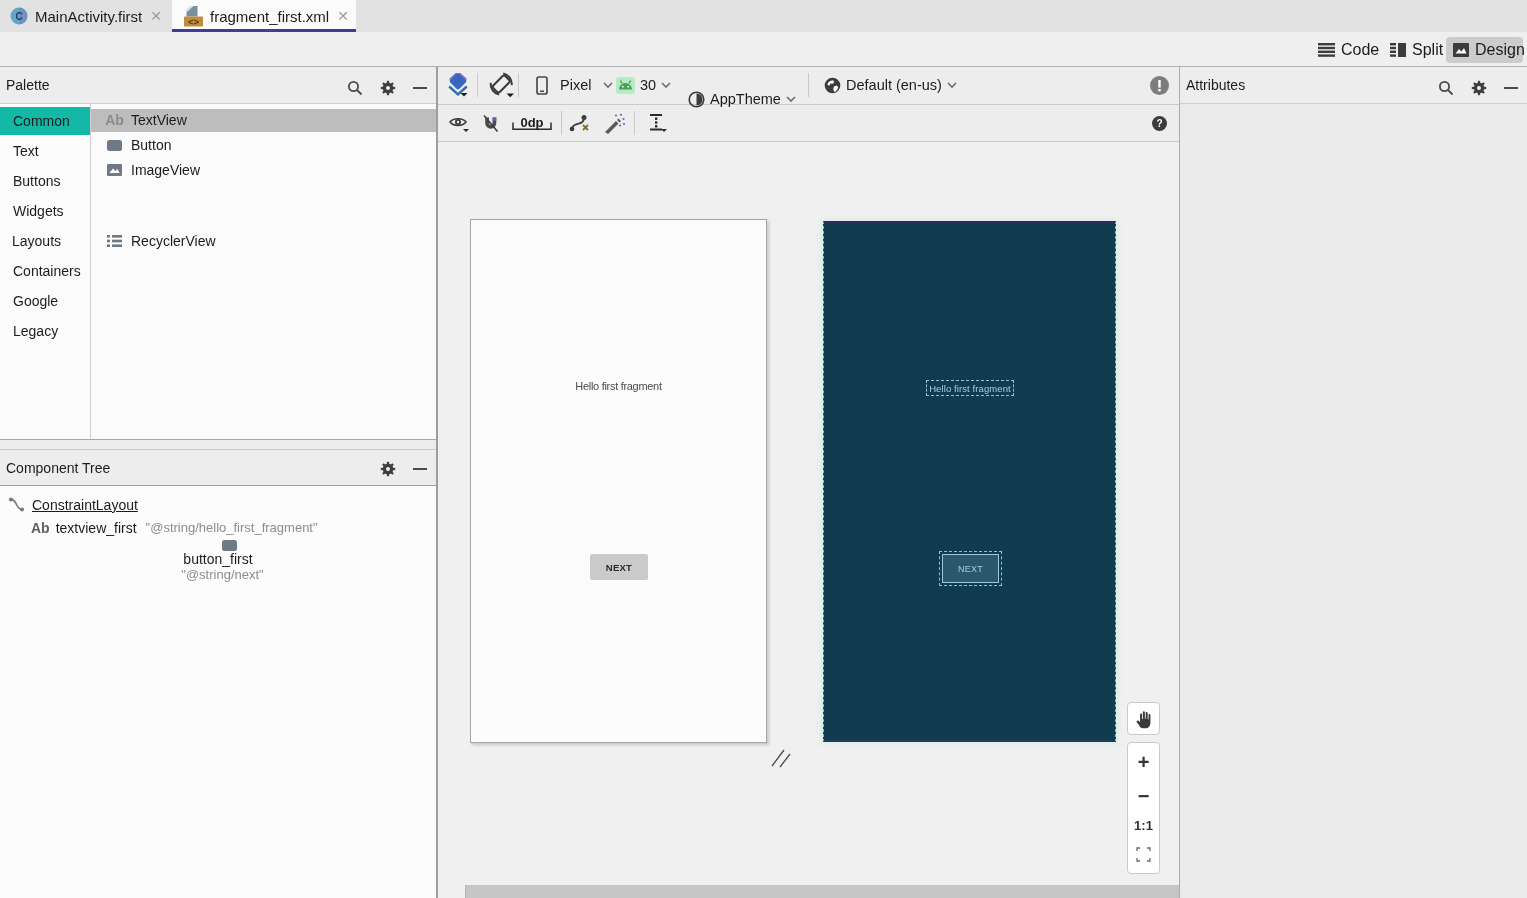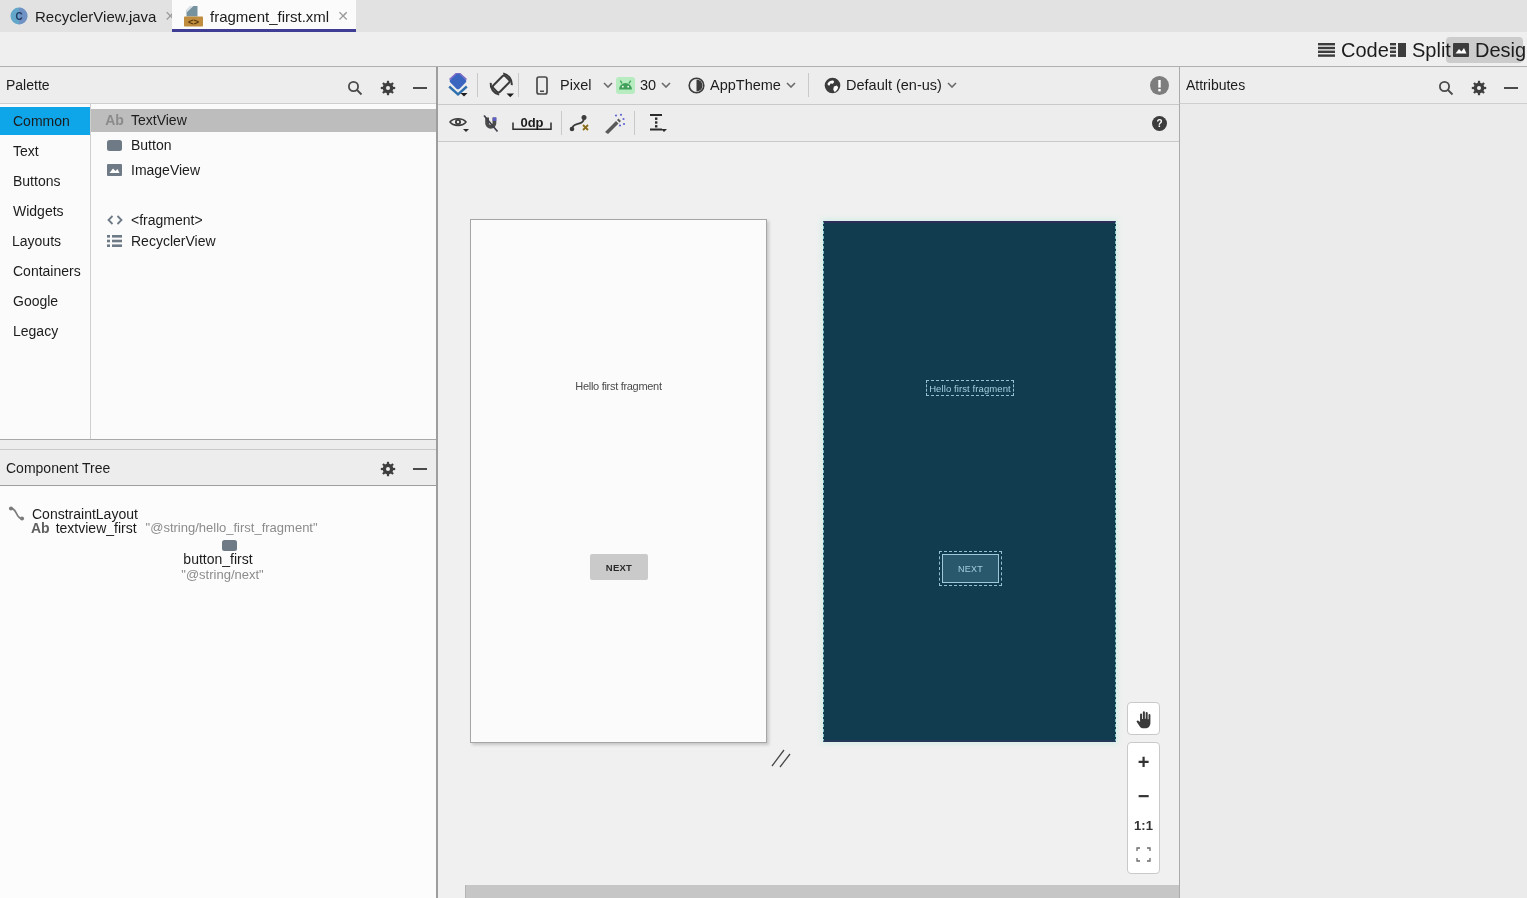--- a/index.html
+++ b/index.html
@@ -11,32 +11,32 @@
   
   #tabbar { left:0; top:0; width:1527px; height:32px; background:#e2e2e2; }
   .tab { position:absolute; top:0; height:32px; display:flex; align-items:center; font-size:15px; }
   #tab1 { left:2px; width:170px; background:#e2e2e2; }
   #tab2 { left:172px; width:184px; background:#fbfbfb; }
   #tab2 .underline { position:absolute; left:0; bottom:0; width:100%; height:3px; background:#403e94; }
   .tabclose { color:#9b9b9b; font-size:14px; margin-left:8px; }
 
   
   #topbar { left:0; top:32px; width:1527px; height:35px; background:#efefef; border-bottom:1px solid #b0b0b0; }
-  .mode { position:absolute; top:0; height:34px; display:flex; align-items:center; gap:6px; font-size:20px; color:#1c1c1c; }
+  .mode { position:absolute; top:0; height:34px; display:flex; align-items:center; gap:6px; font-size:16px; color:#1c1c1c; }
   #mode-design-bg { position:absolute; left:1446px; top:37px; width:77px; height:26px; background:#cccccc; border-radius:4px; }
 
   
   .pheader { position:absolute; background:#ededed; border-bottom:1px solid #cfcfcf; font-size:14px; }
   .pheader .title { position:absolute; left:6px; top:50%; transform:translateY(-50%); }
   #leftpanel { left:0; top:67px; width:436px; height:831px; background:#fbfbfb; }
   #leftdivider { left:436px; top:67px; width:2px; height:831px; background:#9e9e9e; z-index:20; }
   #palette-header { left:0; top:67px; width:436px; height:37px; }
   #palette-cats { left:0; top:104px; width:91px; height:336px; background:#fbfbfb; border-right:1px solid #cfcfcf; }
   .cat { position:absolute; left:0; width:90px; height:28px; line-height:28px; padding-left:13px; font-size:14px; }
-  .cat.sel { background:#0ea5e9; }
+  .cat.sel { background:#14b8a6; }
   #palette-items { left:91px; top:104px; width:346px; height:336px; background:#fbfbfb; }
   .pitem { position:absolute; left:0; width:346px; height:23px; display:flex; align-items:center; font-size:14px; }
   .pitem .ic { width:17px; height:17px; margin-left:15px; margin-right:8px; display:flex; align-items:center; justify-content:center; }
   .pitem.sel { background:#bdbdbd; }
 
   #splitter { left:0; top:439px; width:436px; height:11px; background:#ededed; border-top:1px solid #a8a8a8; border-bottom:1px solid #c9c9c9; }
   #ct-header { left:0; top:450px; width:437px; height:36px; border-bottom:1px solid #9e9e9e; }
   #ct-body { left:0; top:487px; width:436px; height:411px; background:#fcfcfc; }
   .trow { position:absolute; left:0; width:436px; height:25px; display:flex; align-items:center; font-size:14px; }
   .trow .val { color:#8c8c8c; font-size:13px; margin-left:9px; }
@@ -93,21 +93,21 @@
 
 <div id="tabbar" class="abs"></div>
 <div id="tab1" class="tab">
   <span style="margin-left:8px; margin-right:7px;">
     <svg width="18" height="18" viewBox="0 0 18 18">
         <circle cx="9" cy="9" r="8.5" fill="#62a7c9"></circle>
         <path d="M9 .5 a8.5 8.5 0 0 1 0 17 z" fill="#7a7fc0" opacity="0.55"></path>
         <text x="9" y="13" font-size="10" font-weight="bold" text-anchor="middle" fill="#233a63" font-family="Liberation Sans">C</text>
       </svg>
   </span>
-  <span>RecyclerView.java</span>
+  <span>MainActivity.first</span>
   <span class="tabclose">✕</span>
 </div>
 <div id="tab2" class="tab">
   <span style="margin-left:12px; margin-right:7px;">
     <svg width="19" height="21" viewBox="0 0 19 21">
       <path d="M6.5 0 H13.5 V10.5 H2.5 V4 z" fill="#76929f"></path>
       <path d="M6.5 0 L2.5 4 V6.5 L9.5 0 z" fill="#dde5e9"></path>
       <rect x="0" y="10.5" width="19" height="10" rx="0.8" fill="#c08c3e"></rect>
       <text x="9.5" y="18.6" font-size="9.5" font-weight="bold" text-anchor="middle" fill="#4f3208" font-family="Liberation Sans">&lt;&gt;</text>
     </svg>
@@ -185,33 +185,28 @@
           <g fill="#6e7a86">
             <rect x="0" y="0" width="3" height="2.6"></rect>
             <rect x="5" y="0" width="10" height="2.6"></rect>
             <rect x="0" y="4.7" width="3" height="2.6"></rect>
             <rect x="5" y="4.7" width="10" height="2.6"></rect>
             <rect x="0" y="9.4" width="3" height="2.6"></rect>
             <rect x="5" y="9.4" width="10" height="2.6"></rect>
           </g>
         </svg>
       </span>RecyclerView</div>
-  <div class="pitem" style="top:104.5px;"><span class="ic">
-        <svg width="16" height="10" viewBox="0 0 16 10">
-          <path d="M5.5 1 L1.5 5 L5.5 9 M10.5 1 L14.5 5 L10.5 9" stroke="#6e7a86" stroke-width="1.8" fill="none"></path>
-        </svg>
-      </span>&lt;fragment&gt;</div>
 </div>
 
 <div id="splitter" class="abs"></div>
 <div id="ct-header" class="pheader">
   <span class="title">Component Tree</span>
 </div>
 <div id="ct-body" class="abs">
-  <div class="trow" style="top:14px;">
+  <div class="trow" style="top:5px;text-decoration:underline;">
     <span style="margin-left:8px; margin-right:7px;">
         <svg width="17" height="15" viewBox="0 0 17 15">
           <path d="M3 2.5 C9.5 2.5, 7.5 12.5, 14 12.5" stroke="#7c7c7c" stroke-width="1.8" fill="none"></path>
           <circle cx="3" cy="2.5" r="2.1" fill="#7c7c7c"></circle>
           <circle cx="14" cy="12.5" r="2.1" fill="#7c7c7c"></circle>
         </svg>
       </span>
     <span>ConstraintLayout</span>
   </div>
   <div class="trow" style="top:28px;">
@@ -269,21 +264,21 @@
     <path d="M3 12.5 a6.5 6.5 0 0 1 13 0 z" fill="#41a05a"></path>
     <path d="M6 6.5 L4.4 3.6 M13 6.5 L14.6 3.6" stroke="#41a05a" stroke-width="1.3"></path>
     <circle cx="6.8" cy="9.7" r="0.9" fill="#fff"></circle>
       <circle cx="12.2" cy="9.7" r="0.9" fill="#fff"></circle>
   </svg>
   <span>30</span>
   <svg width="10" height="6" viewBox="0 0 10 6">
       <path d="M1 1 L5 5 L9 1" stroke="#6a6a6a" stroke-width="1.6" fill="none"></path>
     </svg>
 </div>
-<div class="titem" style="left:688px; top:67px;">
+<div class="titem" style="left:688px; top:81px;">
   <svg width="17" height="17" viewBox="0 0 17 17">
       <circle cx="8.5" cy="8.5" r="7.3" fill="none" stroke="#3c3c3c" stroke-width="1.6"></circle>
       <path d="M8.5 2.5 a6 6 0 0 1 0 12 z" fill="#3c3c3c"></path>
     </svg>
   <span>AppTheme</span>
   <svg width="10" height="6" viewBox="0 0 10 6">
       <path d="M1 1 L5 5 L9 1" stroke="#6a6a6a" stroke-width="1.6" fill="none"></path>
     </svg>
 </div>
 <div class="tsep" style="left:808px; top:73px;"></div>

